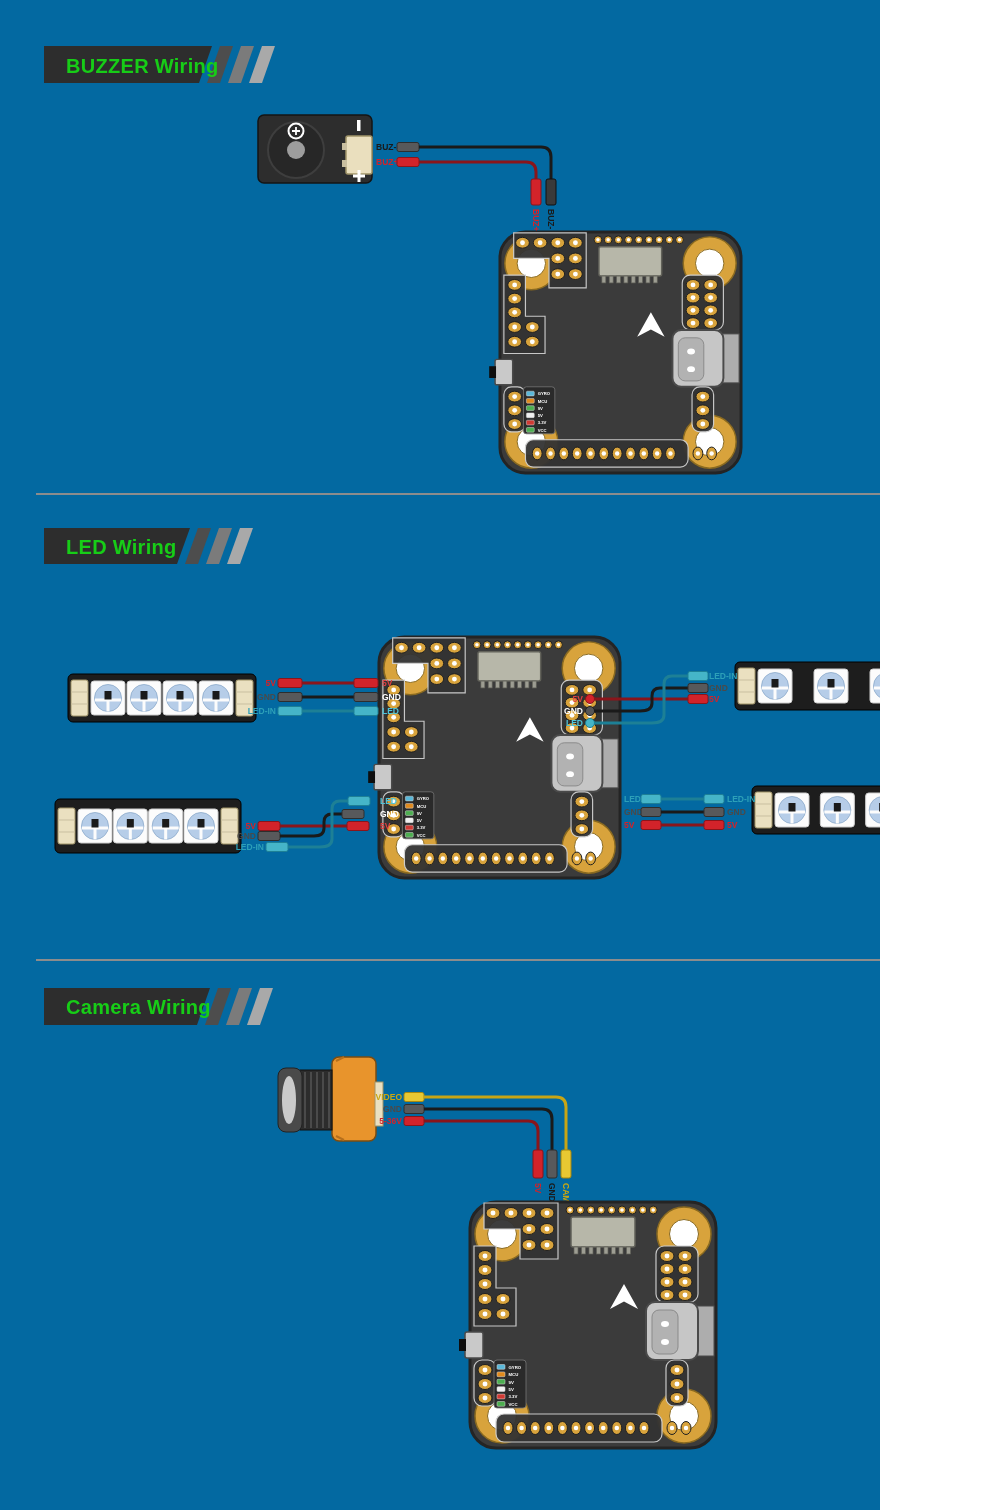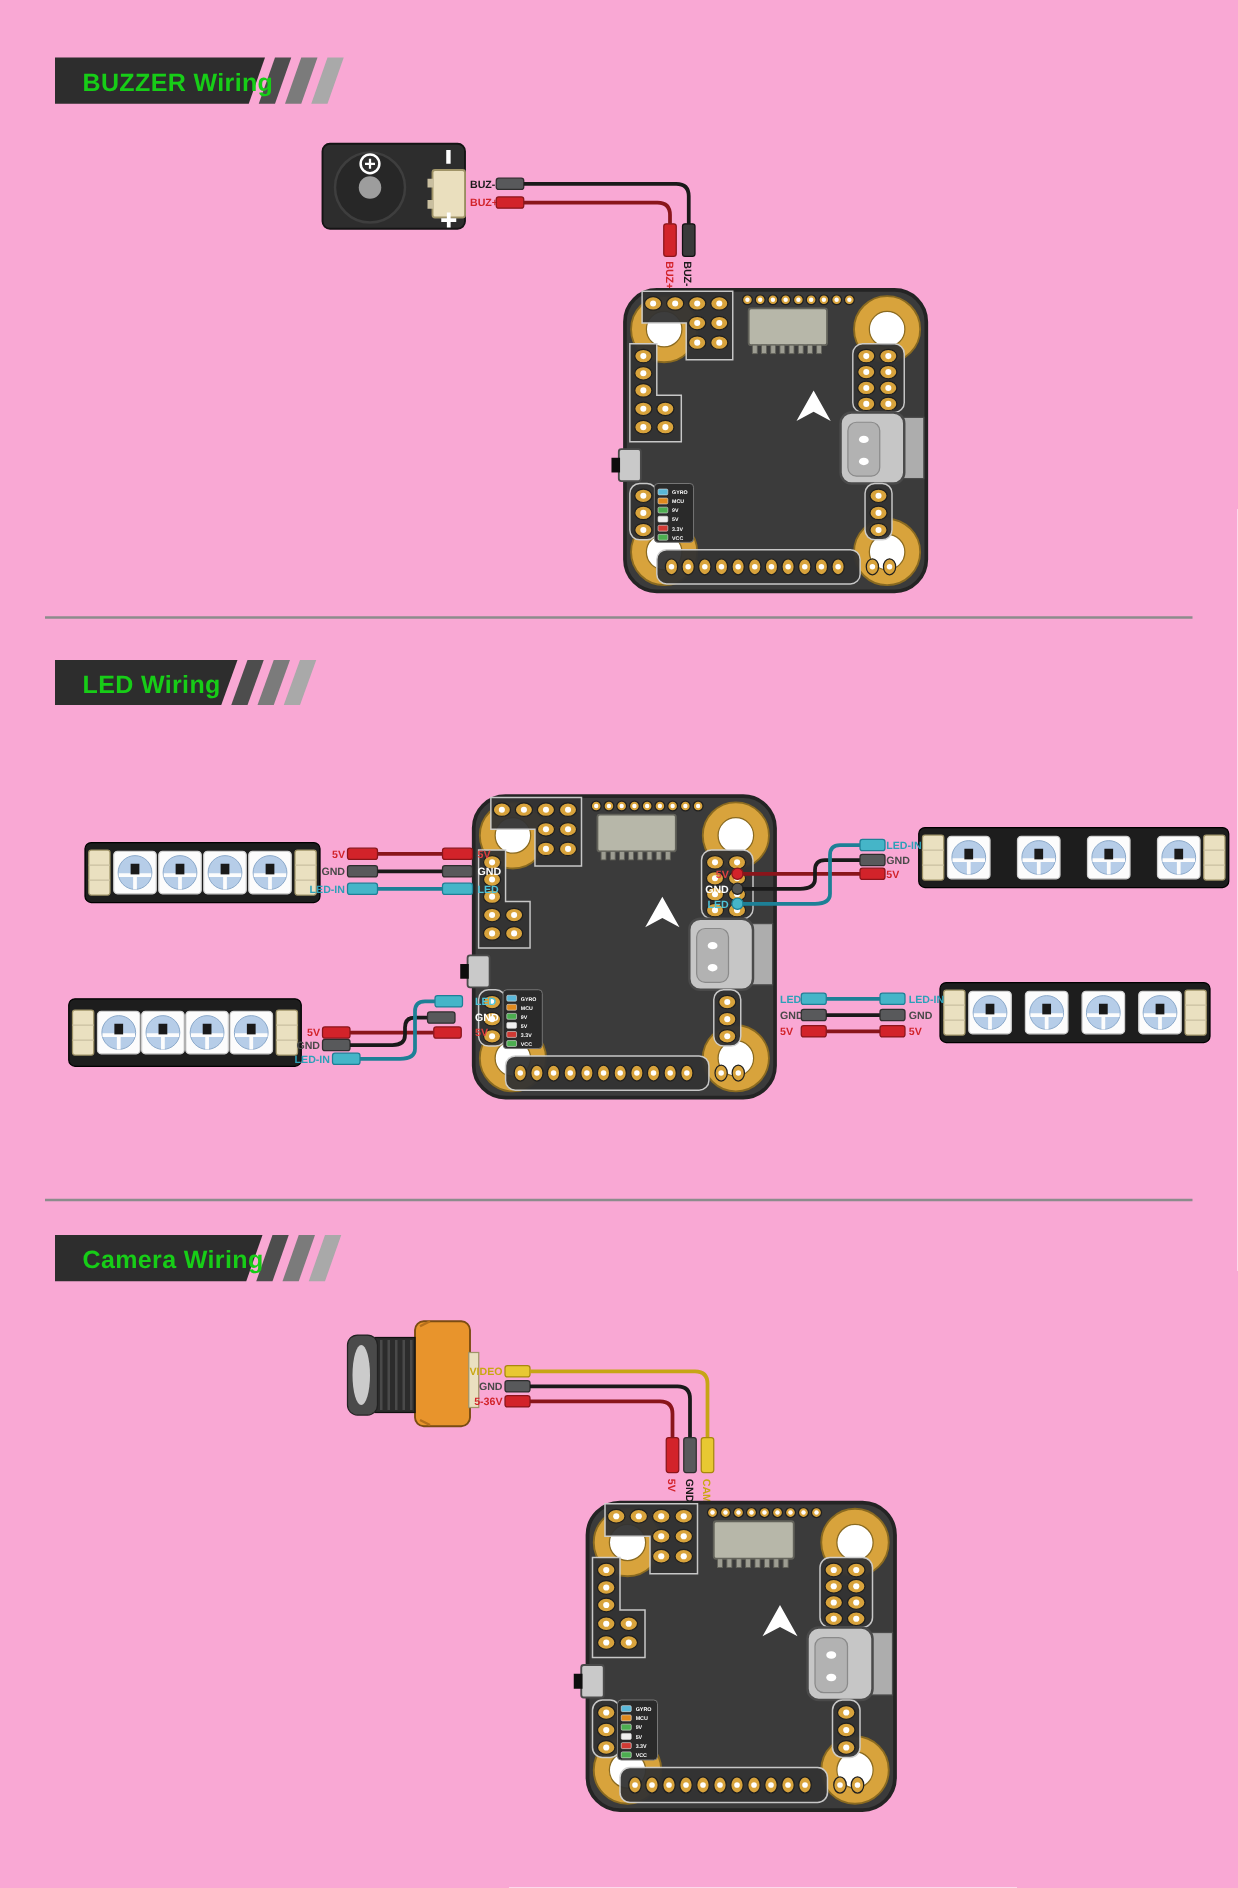--- a/index.html
+++ b/index.html
@@ -1,16 +1,16 @@
 <!DOCTYPE html>
 <html><head>
 <meta charset="utf-8">
 <style>
   html,body{margin:0;padding:0;background:#ffffff;}
-  #canvas{position:relative;width:990px;height:1510px;background:#f9a8d4;overflow:hidden;}
+  #canvas{position:relative;width:880px;height:1510px;background:#0369a1;overflow:hidden;}
   svg{display:block;}
   text{font-family:"Liberation Sans",sans-serif;}
   .banner-t{font-size:20px;font-weight:bold;fill:#17cd17;letter-spacing:.3px;}
   .wl{font-size:8.5px;font-weight:bold;}
   .rot{font-size:8.5px;font-weight:bold;}
   .wire{fill:none;stroke-width:3;stroke-linejoin:round;}
 </style>
 </head>
 <body>
 

